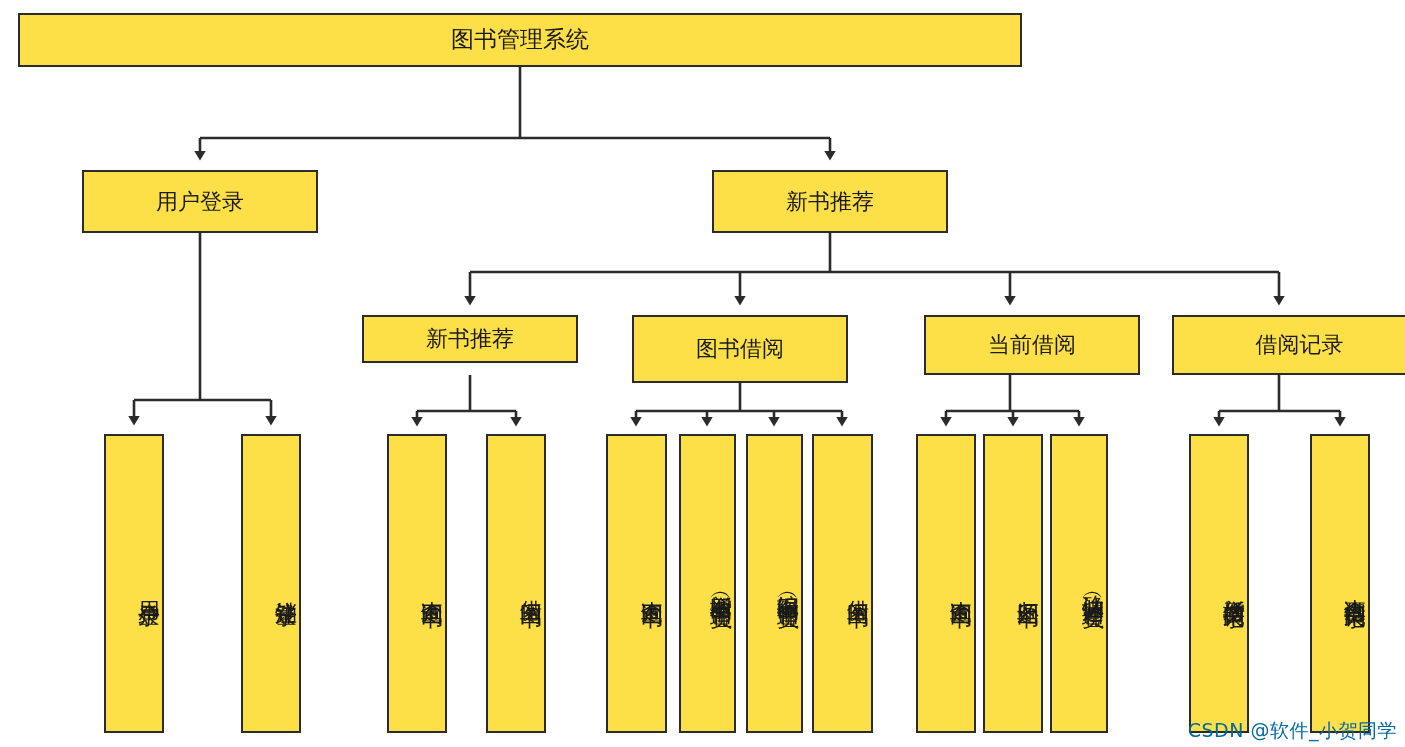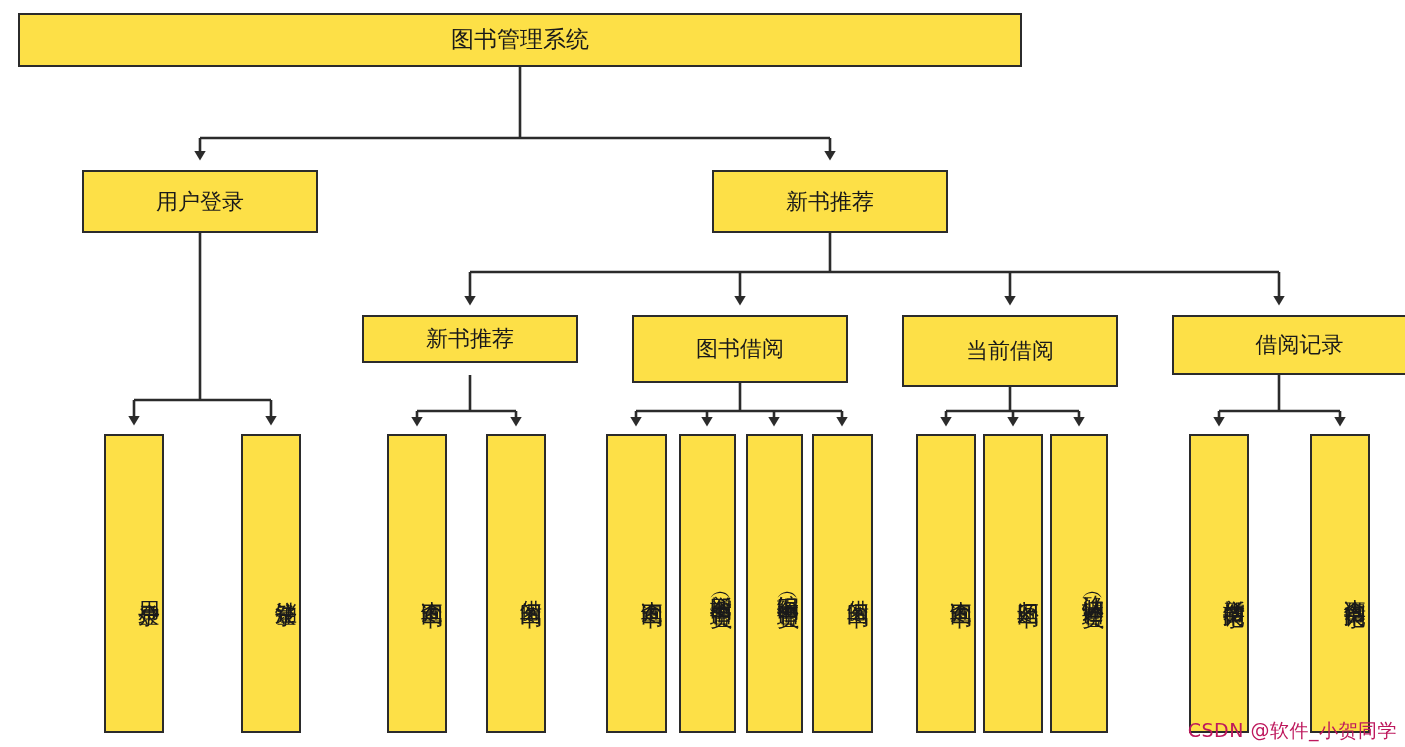--- a/index.html
+++ b/index.html
@@ -65,21 +65,21 @@
     text-align: center;
   }
   .node-leaf .node-label {
     white-space: normal;
   }
   #watermark {
     position: absolute;
     right: 8px;
     bottom: 3px;
     font-size: 19px;
-    color: #be185d;
+    color: #0369a1;
     letter-spacing: 0.5px;
     white-space: nowrap;
   }
 </style>
 </head>
 <body>
 
 <div id="diagram-root">
 
   <svg id="edge-layer" viewBox="0 0 1405 747" width="1405" height="747" xmlns="http://www.w3.org/2000/svg">
@@ -143,21 +143,21 @@
   <div class="node node-l2" style="left: 712px; top: 170px; width: 236px; height: 63px;">
     <span class="node-label">新书推荐</span>
   </div>
 
   <div class="node node-l3" style="left: 362px; top: 315px; width: 216px; height: 48px;">
     <span class="node-label">新书推荐</span>
   </div>
   <div class="node node-l3" style="left: 632px; top: 315px; width: 216px; height: 68px;">
     <span class="node-label">图书借阅</span>
   </div>
-  <div class="node node-l3" style="left: 902px; top: 315px; width: 216px; height: 72px;">
+  <div class="node node-l3" style="left: 924px; top: 315px; width: 216px; height: 60px;">
     <span class="node-label">当前借阅</span>
   </div>
   <div class="node node-l3" style="left: 1172px; top: 315px; width: 255px; height: 60px;">
     <span class="node-label">借阅记录</span>
   </div>
 
   <div class="node node-leaf" style="left: 104px; top: 434px; width: 60px; height: 299px;">
     <span class="node-label">用户登录</span>
   </div>
   <div class="node node-leaf" style="left: 241px; top: 434px; width: 60px; height: 299px;">

